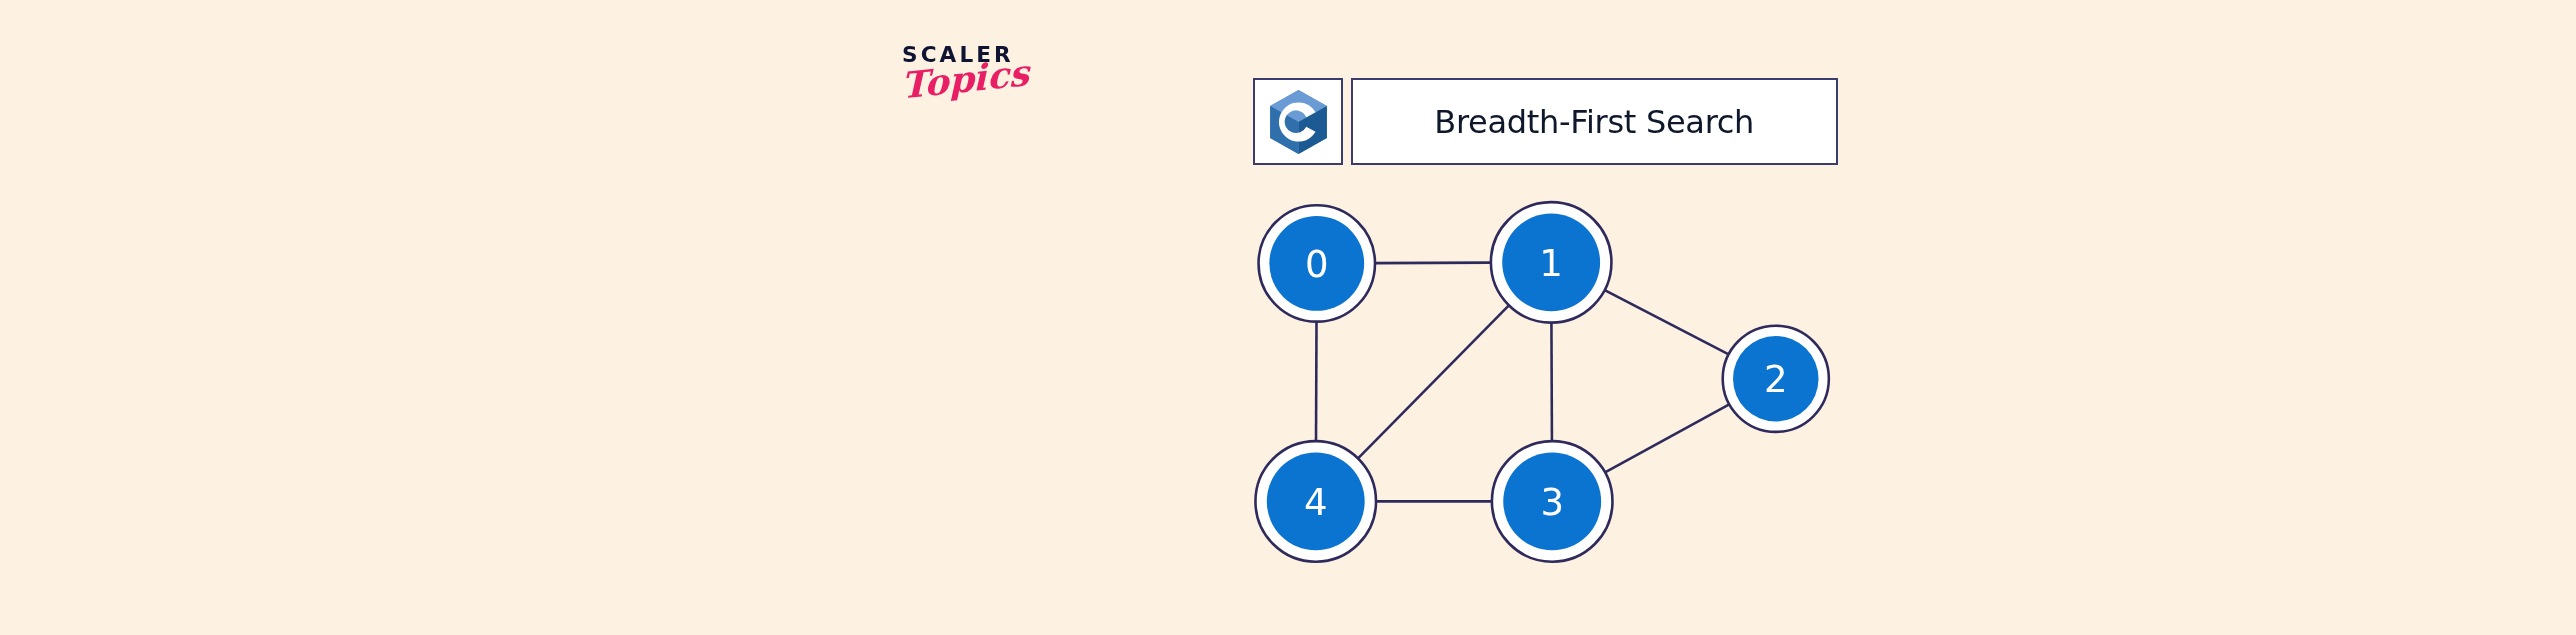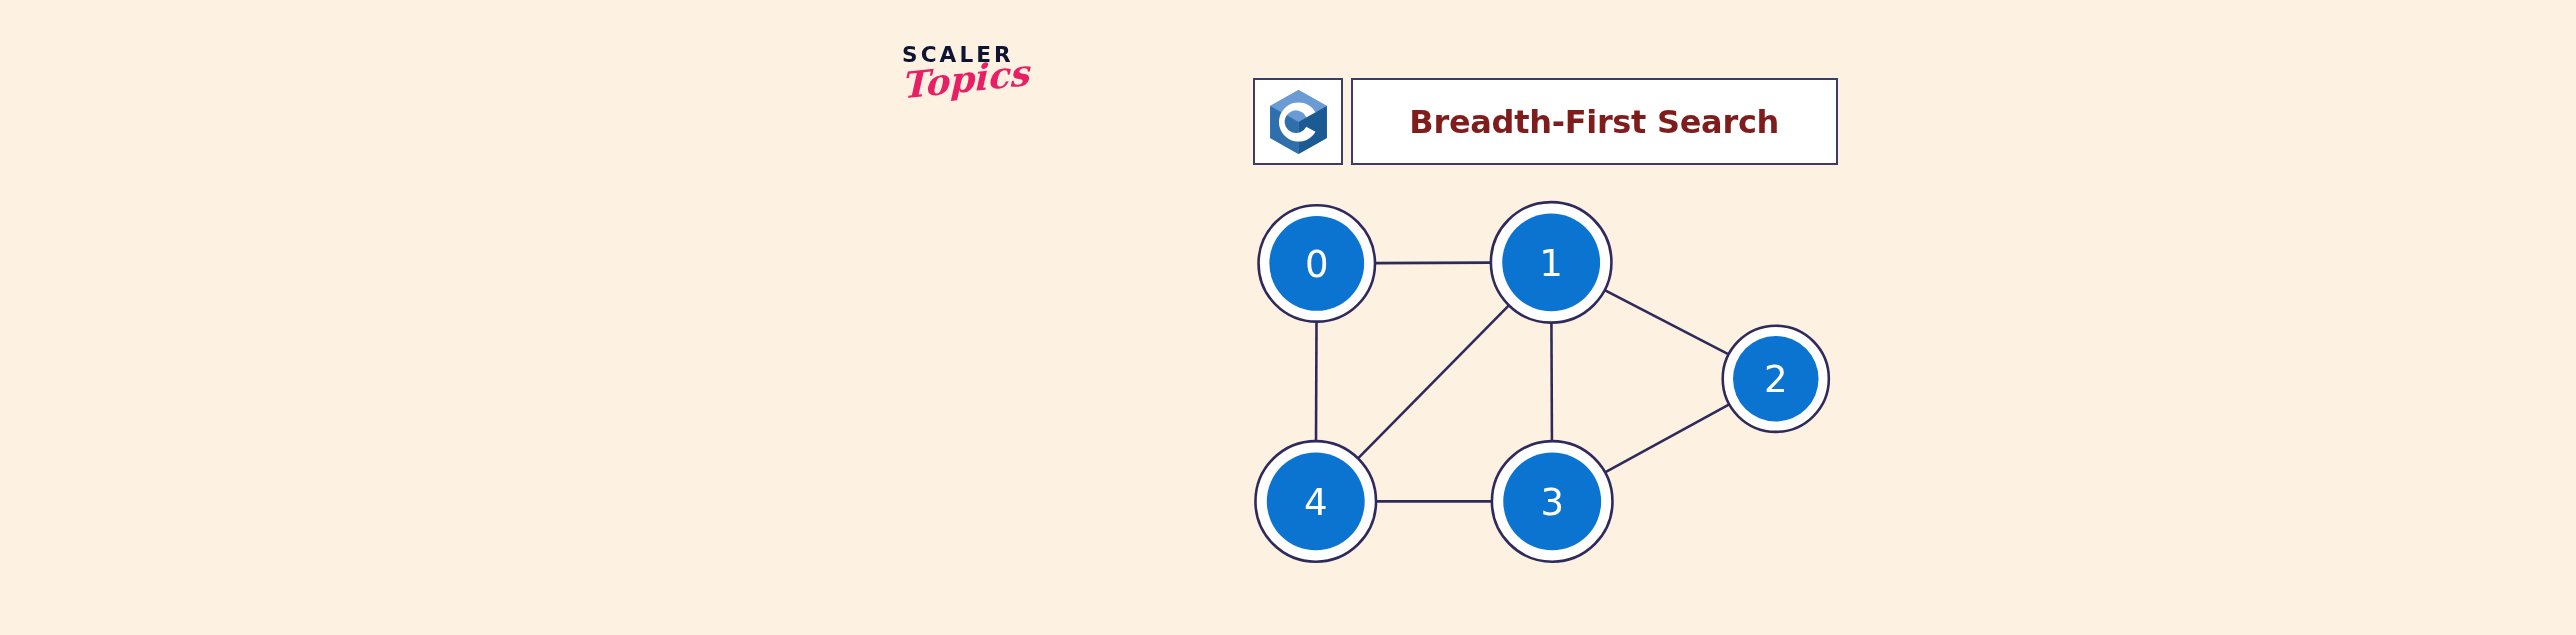--- a/index.html
+++ b/index.html
@@ -78,23 +78,23 @@
     margin-left: 7.7px;
     background: #FFFFFF;
     border: 2.6px solid #3B3B6D;
     box-sizing: border-box;
     display: flex;
     align-items: center;
     justify-content: center;
   }
   .banner-title-text {
     font-family: "DejaVu Sans", sans-serif;
-    font-weight: 700;
+    font-weight: 400;
     font-size: 32px;
-    color: #7f1d1d;
+    color: #0f172a;
     letter-spacing: -0.3px;
     white-space: nowrap;
   }
   .c-logo {
     width: 61px;
     height: 66px;
     display: block;
   }
 
   

